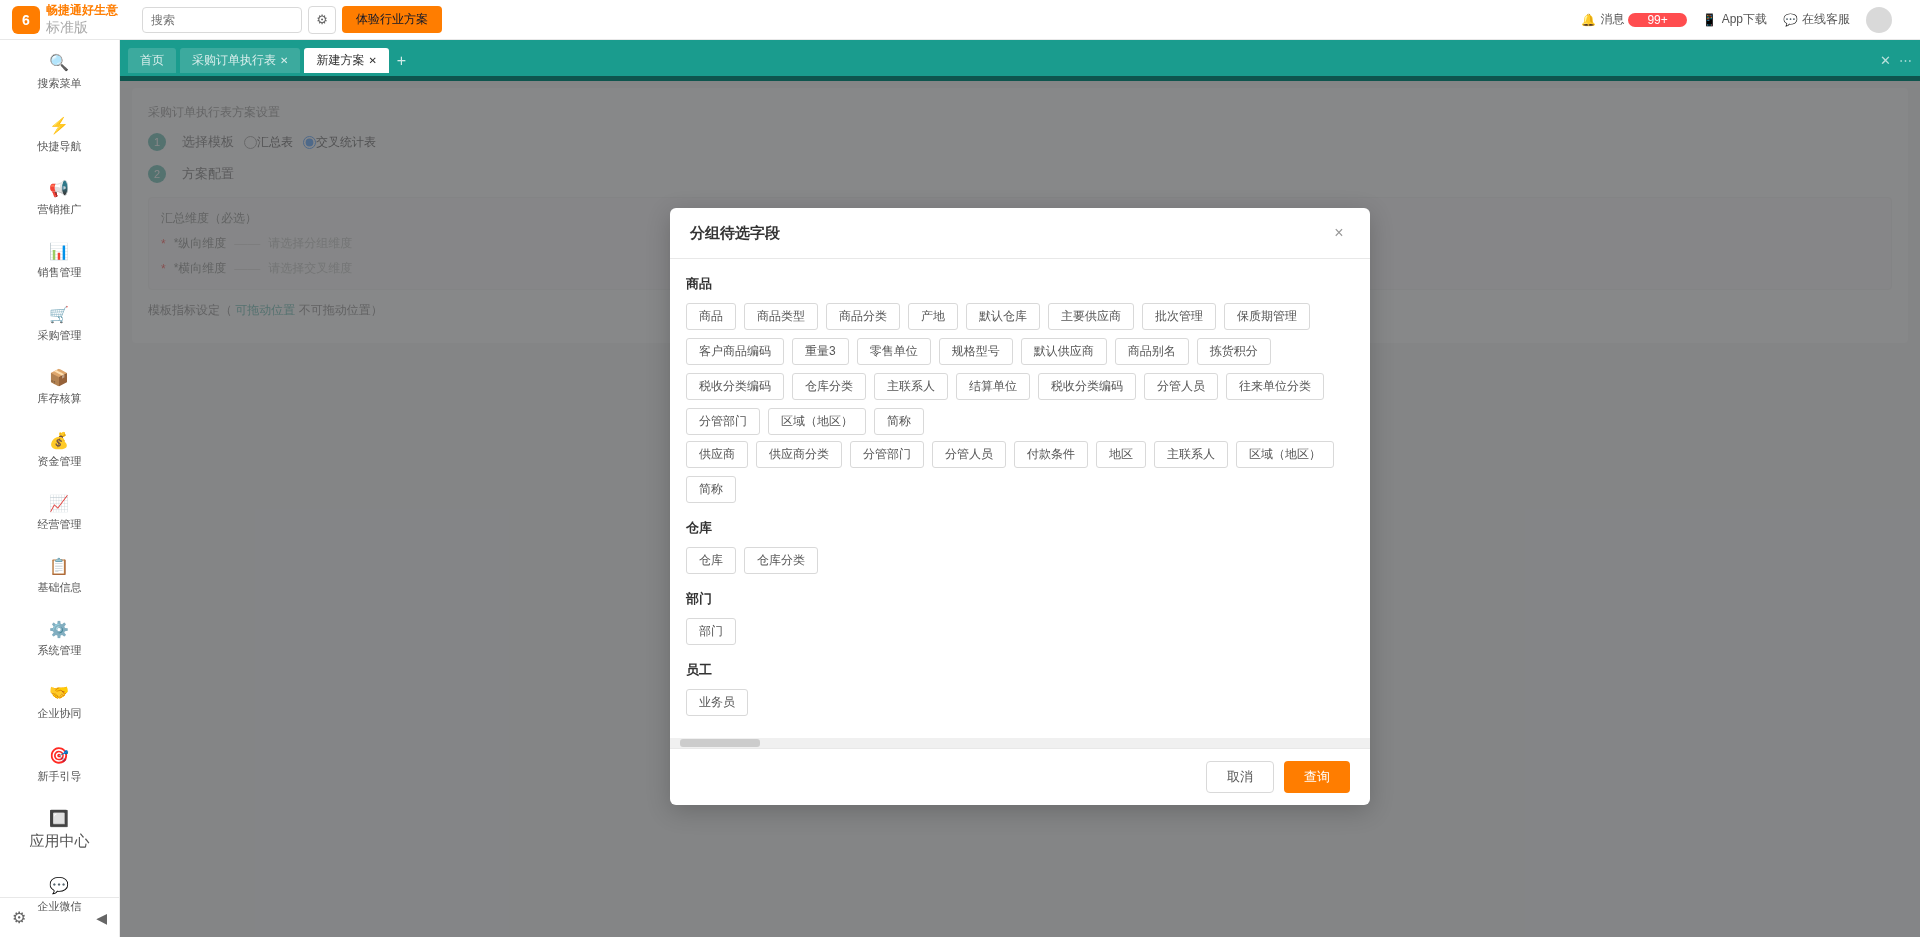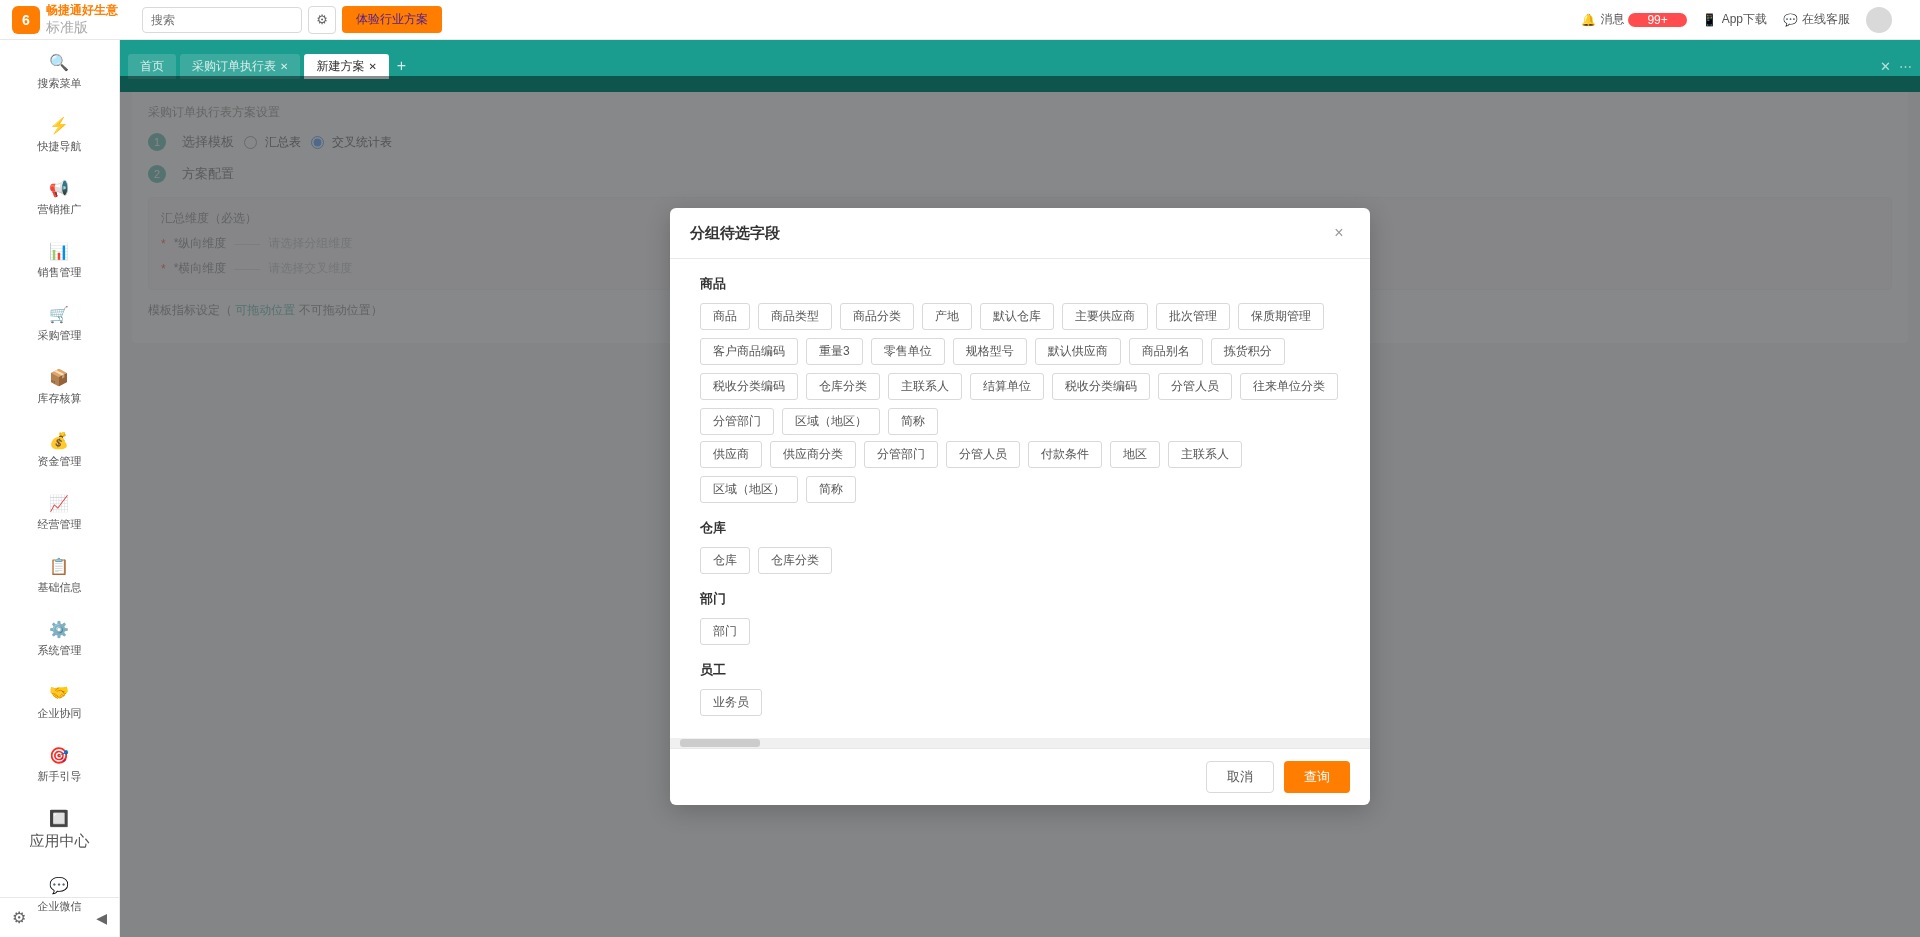--- a/index.html
+++ b/index.html
@@ -64,21 +64,21 @@
       display: flex; align-items: center; justify-content: center; font-size: 16px;
     }
     .sidebar-bottom {
       position: absolute; bottom: 0; left: 0; right: 0;
       display: flex; align-items: center; justify-content: space-between;
       padding: 10px 12px; border-top: 1px solid #e8e8e8;
     }
 
     
     .tab-bar {
-      position: fixed; top: 40px; left: 120px; right: 0; height: 52px;
+      position: fixed; top: 40px; left: 120px; right: 0; height: 41px;
       background: #1a9c8e; display: flex; align-items: center;
       padding: 0 8px; gap: 4px; z-index: 80;
     }
     .tab-item {
       display: flex; align-items: center; gap: 4px;
       padding: 4px 12px; border-radius: 3px 3px 0 0;
       cursor: pointer; font-size: 12px; color: rgba(255,255,255,0.8);
       background: rgba(255,255,255,0.15);
     }
     .tab-item.active { background: #fff; color: #333; }
@@ -118,21 +118,21 @@
       padding: 14px 20px;
       border-bottom: 1px solid #e8e8e8;
       flex-shrink: 0;
     }
     .modal-title { font-size: 15px; font-weight: bold; color: #333; }
     .modal-close {
       cursor: pointer; font-size: 16px; color: #999;
       width: 22px; height: 22px; display: flex; align-items: center; justify-content: center;
     }
     .modal-body {
-      padding: 16px 30px;
+      padding: 16px 16px;
       overflow-y: auto;
       flex: 1;
     }
     .modal-footer {
       padding: 12px 20px;
       border-top: 1px solid #e8e8e8;
       display: flex; justify-content: flex-end; gap: 10px;
       flex-shrink: 0;
     }
 
@@ -185,29 +185,29 @@
 
     
     .breadcrumb { font-size: 12px; color: #666; margin-bottom: 12px; }
     .section-num {
       display: inline-flex; align-items: center; justify-content: center;
       width: 18px; height: 18px; background: #1a9c8e; color: white;
       border-radius: 50%; font-size: 11px; margin-right: 6px;
     }
     .step-row { display: flex; align-items: center; margin-bottom: 14px; gap: 10px; }
     .step-label { font-size: 13px; color: #333; }
-    .radio-option { display: flex; align-items: center; gap: 8px; font-size: 12px; cursor: pointer; }
+    .radio-option { display: flex; align-items: center; gap: 0; font-size: 12px; cursor: pointer; }
 
     .settings-gear {
       width: 28px; height: 28px; border: 1px solid #d9d9d9; border-radius: 4px;
       display: flex; align-items: center; justify-content: center; cursor: pointer; color: #666;
     }
 
     .experience-btn {
-      background: #ff7d00; color: #4c1d95; border: none; border-radius: 4px;
+      background: #ff7d00; color: #0f172a; border: none; border-radius: 4px;
       padding: 5px 14px; cursor: pointer; font-size: 12px;
     }
   </style>
 </head>
 <body>
 
 <div class="top-header">
   <div class="logo-area">
     <div class="logo-icon">
       <span>6</span>

